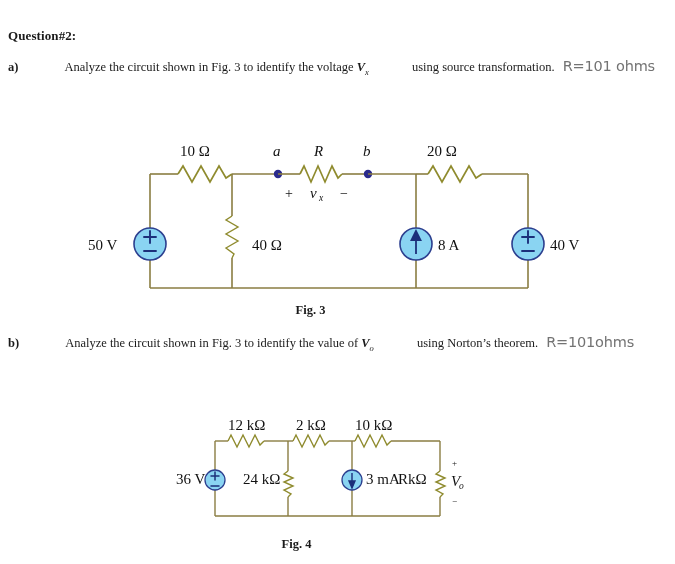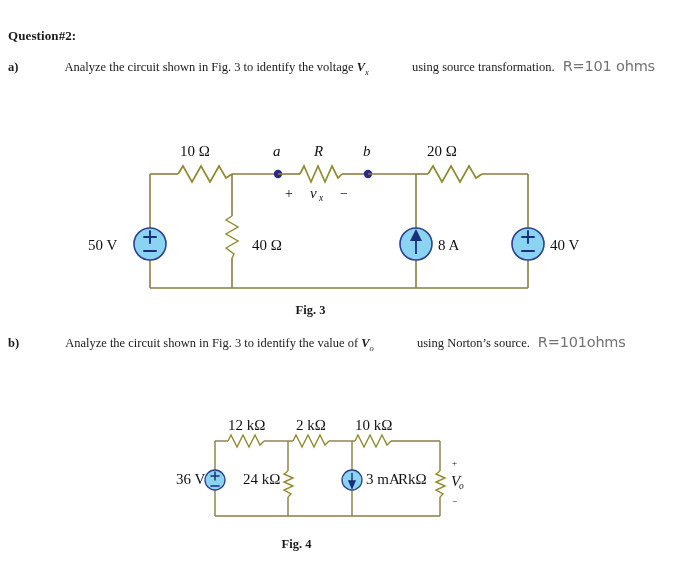--- a/index.html
+++ b/index.html
@@ -188,21 +188,21 @@
   <text class="lbl" x="252" y="120">40 Ω</text>
   <text class="lbl" x="438" y="120">8 A</text>
   <text class="lbl" x="550" y="120">40 V</text>
   <text class="lbl" x="88" y="120">50 V</text>
 </svg>
 </div>
 
 <div class="abs fig-caption" id="fig3-caption">Fig. 3</div>
 
 <div class="abs q-row" id="row-b">
-  <span class="q-marker">b)</span><span class="q-text">Analyze the circuit shown in Fig. 3 to identify the value of </span><span class="var-italic">V</span><span class="var-sub">o</span><span class="q-text"> using Norton’s source.</span><span class="annot">R=101ohms</span>
+  <span class="q-marker">b)</span><span class="q-text">Analyze the circuit shown in Fig. 3 to identify the value of </span><span class="var-italic">V</span><span class="var-sub">o</span><span class="q-text"> using Norton’s theorem.</span><span class="annot">R=101ohms</span>
 </div>
 
 <div class="abs" id="fig4-canvas">
 <svg width="675" height="118" viewBox="0 0 675 118" xmlns="http://www.w3.org/2000/svg">
 
   <path class="wire-thin" d="M215,23 L228,23"></path>
   <path class="res-thin" d="M228,23 L231,17 L237,29 L243,17 L249,29 L255,17 L260,27 L264,23"></path>
   <path class="wire-thin" d="M264,23 L293,23"></path>
   <path class="res-thin" d="M293,23 L296,17 L302,29 L308,17 L314,29 L320,17 L325,27 L329,23"></path>
   <path class="wire-thin" d="M329,23 L355,23"></path>

